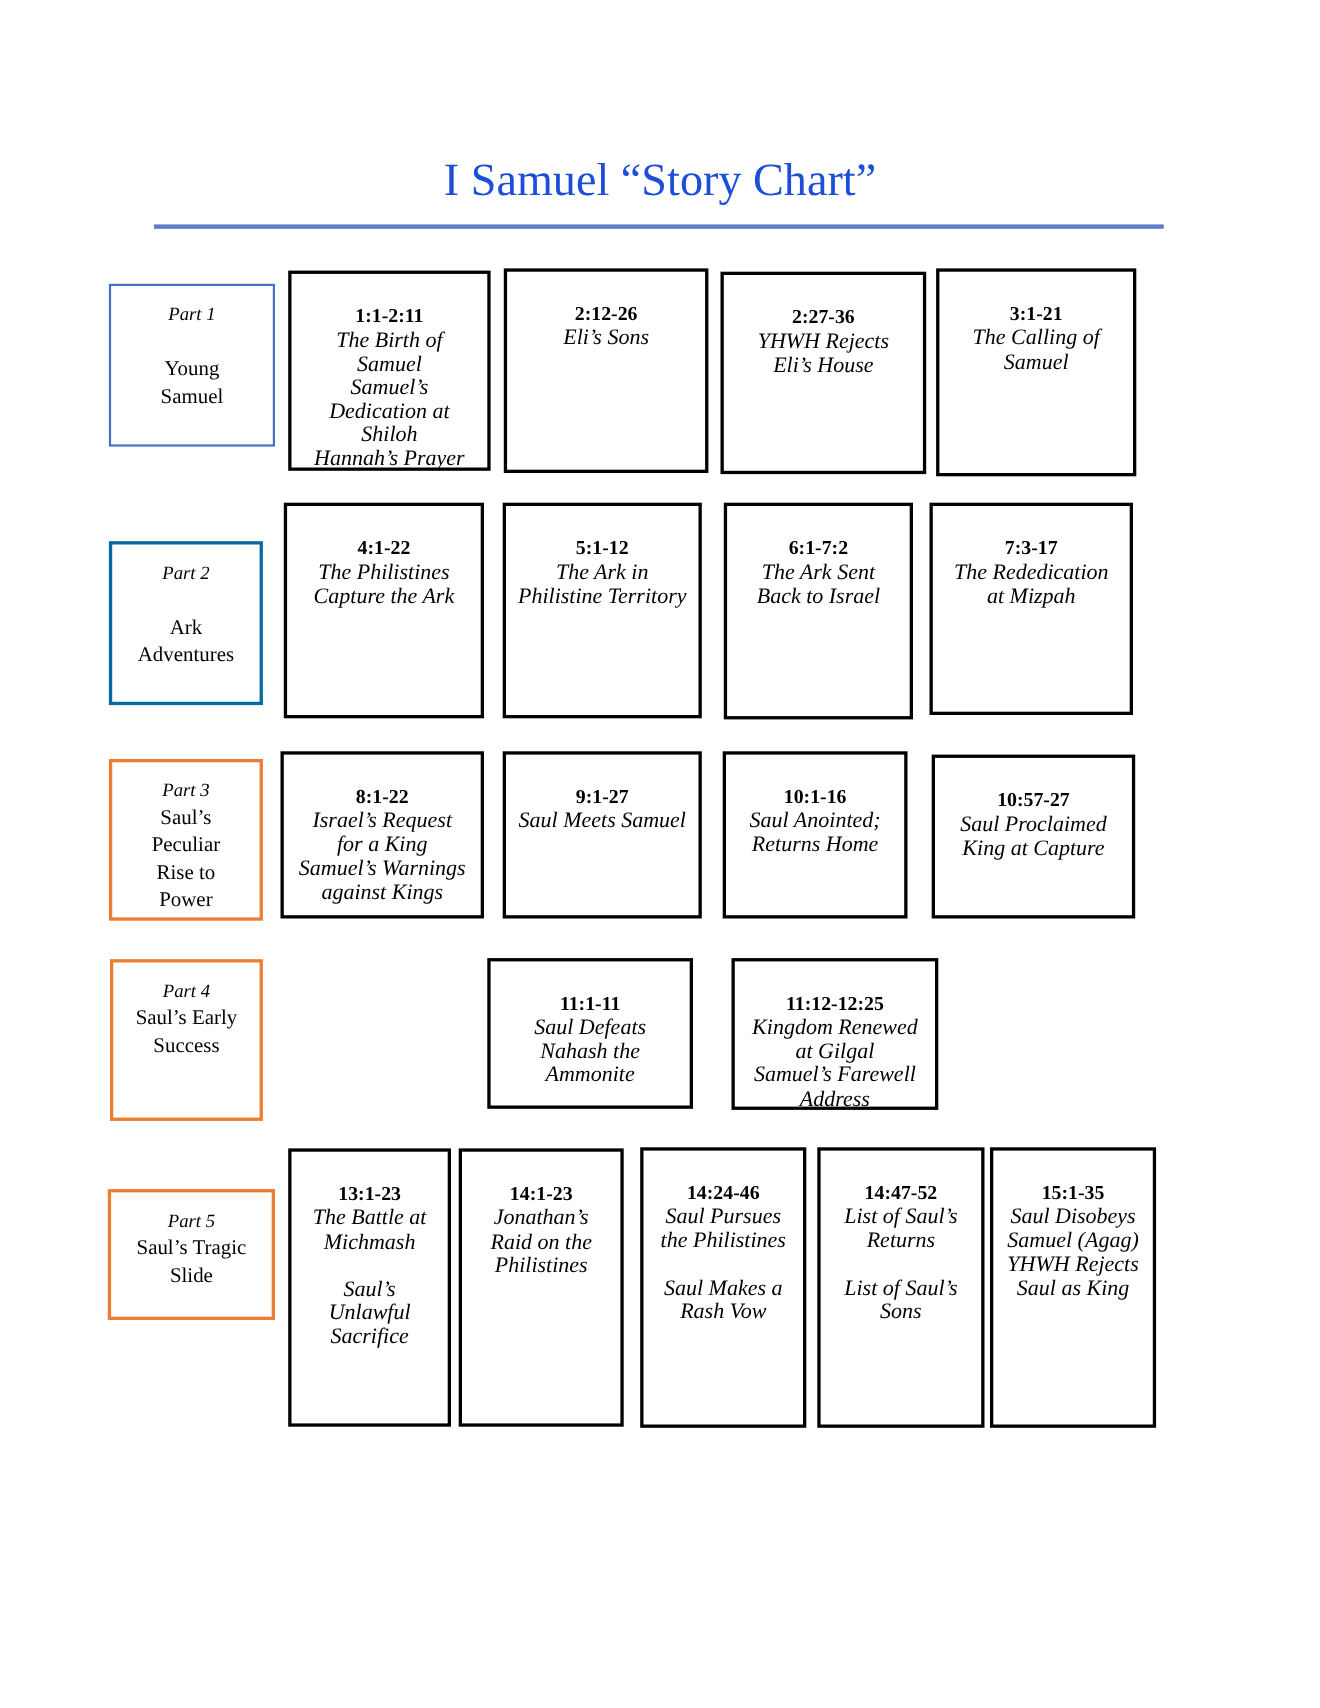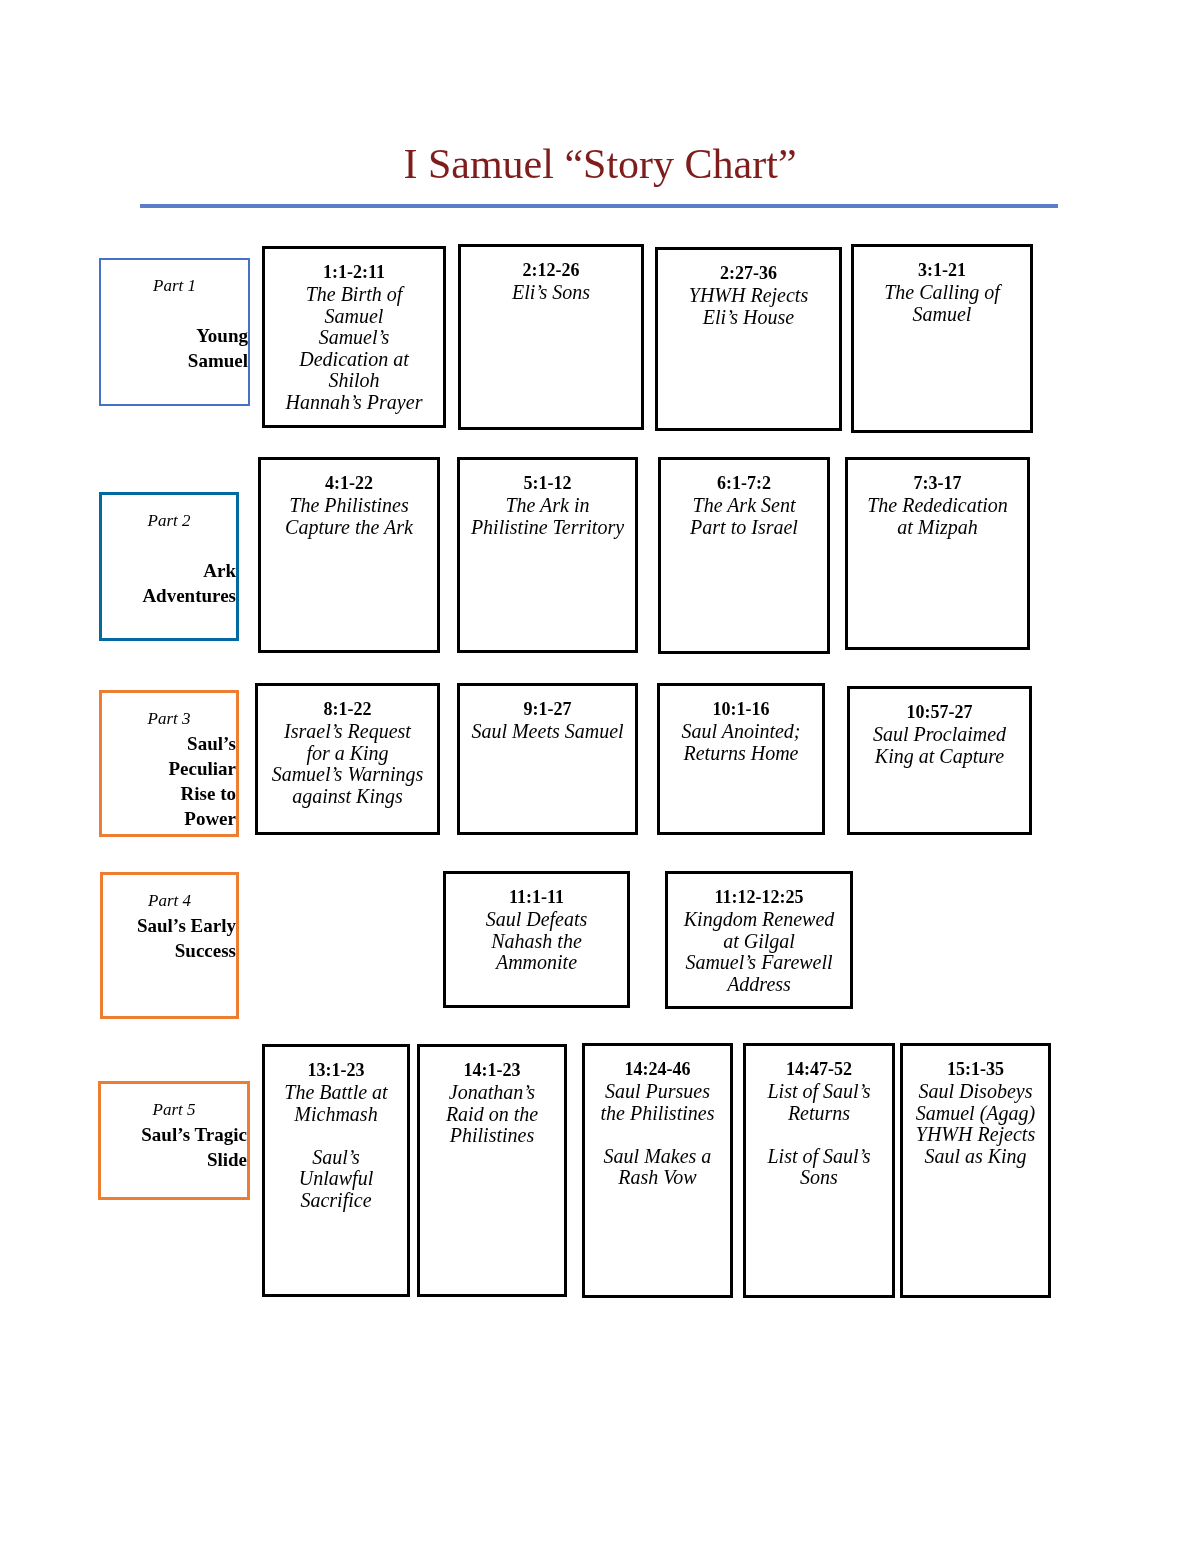--- a/index.html
+++ b/index.html
@@ -11,21 +11,21 @@
     font-family: "Liberation Serif", serif;
     color: #000000;
     overflow: hidden;
   }
   .title {
     position: absolute;
     top: 140px; left: 0; width: 100%;
     text-align: center;
     font-size: 42px;
     letter-spacing: 0px;
-    color: #7f1d1d;
+    color: #1d4ed8;
   }
   .title-rule {
     position: absolute;
     top: 204px; left: 140px;
     width: 918px; height: 4px;
     background: #5B7EC9;
   }
   .pbox {
     position: absolute;
     box-sizing: border-box;
@@ -35,33 +35,32 @@
   }
   .pbox.blue   { border: 2px solid #4472C4; }
   .pbox.gray   { border: 3px solid #0369a1; margin-top: 22px; }
   .pbox.orange { border: 3px solid #ED7D31; }
   .plabel {
     font-style: italic;
     font-size: 17px;
     line-height: 25px;
   }
   .ptitle {
-    font-weight: bold;
+    font-weight: normal;
     font-size: 19px;
     line-height: 25px;
     white-space: pre-line;
-    text-align: right;
   }
   .cbox {
     position: absolute;
     box-sizing: border-box;
     border: 3px solid #000000;
     background: #ffffff;
     text-align: center;
-    padding: 12px 4px 0 4px;
+    padding: 27px 4px 0 4px;
   }
   .ref {
     font-weight: bold;
     font-size: 18px;
     line-height: 23px;
   }
   .desc {
     font-style: italic;
     font-size: 20px;
     line-height: 21.5px;
@@ -118,21 +117,21 @@
 Capture the Ark</div>
   </div>
   <div class="cbox" style="left:457px;top:457px;width:181px;height:196px">
     <div class="ref">5:1-12</div>
     <div class="desc">The Ark in
 Philistine Territory</div>
   </div>
   <div class="cbox" style="left:658px;top:457px;width:172px;height:197px">
     <div class="ref">6:1-7:2</div>
     <div class="desc">The Ark Sent
-Part to Israel</div>
+Back to Israel</div>
   </div>
   <div class="cbox" style="left:845px;top:457px;width:185px;height:193px">
     <div class="ref">7:3-17</div>
     <div class="desc">The Rededication
 at Mizpah</div>
   </div>
 
   <div class="pbox orange" style="left:99px;top:690px;width:140px;height:147px">
     <div class="plabel">Part 3</div>
     <div class="ptitle">Saul’s

